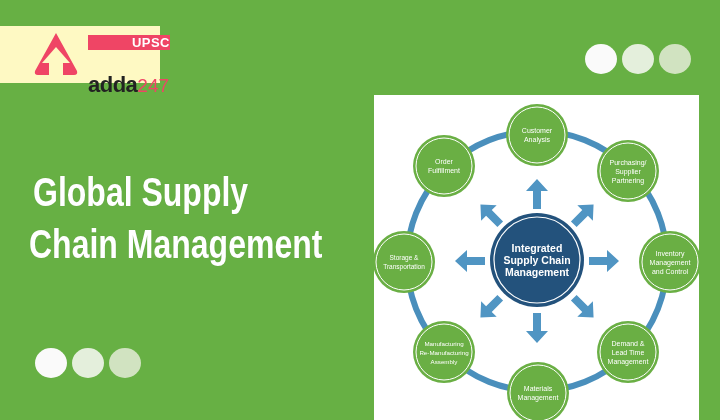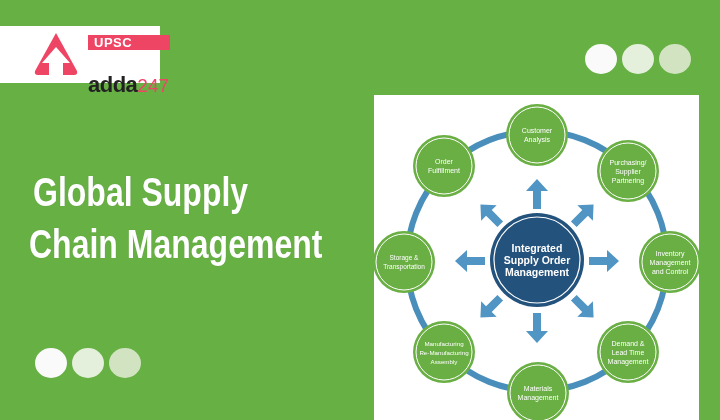--- a/index.html
+++ b/index.html
@@ -1,17 +1,17 @@
 <!DOCTYPE html>
 <html><head>
 <meta charset="utf-8">
 <style>
   html,body{margin:0;padding:0;}
   body{width:720px;height:420px;overflow:hidden;background:#67b044;position:relative;font-family:"DejaVu Sans",sans-serif;}
-  .logo-box{position:absolute;left:0;top:26px;width:160px;height:57px;background:#ffffff;}
+  .logo-box{position:absolute;left:0;top:26px;width:160px;height:57px;background:#fef9c3;text-align:right;}
   .logo-mark{position:absolute;left:32px;top:5px;width:48px;height:46px;}
   .logo-badge{position:absolute;left:88px;top:9px;width:82px;height:15px;background:#ef4565;color:#fff;font-family:"Liberation Sans",sans-serif;font-weight:bold;font-size:13px;line-height:15px;padding-left:6px;box-sizing:border-box;letter-spacing:0.5px;}
   .logo-word{position:absolute;left:88px;top:27px;font-family:"Liberation Sans",sans-serif;font-weight:bold;font-size:22px;line-height:24px;color:#222;letter-spacing:-0.5px;margin-top:20px;}
   .logo-word .num{color:#ef4565;font-weight:normal;font-size:19px;letter-spacing:0;}
   .dots{position:absolute;display:flex;gap:5px;}
   .dot{width:32px;height:30px;border-radius:50%;}
   .dot.d1{background:#fafafa;}
   .dot.d2{background:#e4efdc;}
   .dot.d3{background:#d1e3c1;}
   .title{position:absolute;color:#fff;font-family:"Liberation Sans",sans-serif;font-weight:bold;font-size:40px;line-height:44px;white-space:nowrap;transform-origin:left top;transform:scaleX(0.8);text-shadow:0 0 1px rgba(0,0,0,0.15);}
@@ -113,21 +113,21 @@
         </g>
       <g>
           <circle cx="70" cy="71" r="31" fill="#6aaf44"></circle>
           <circle cx="70" cy="71" r="28" fill="none" stroke="#fff" stroke-width="1"></circle>
         </g>
     </g>
   </svg>
 
   <div class="center-label" style="left:163px;top:165px;">
     <div>Integrated</div>
-    <div>Supply Order</div>
+    <div>Supply Chain</div>
     <div>Management</div>
   </div>
 
   <div class="node-label" style="left:163px;top:40px;">
     <div>Customer</div>
     <div>Analysis</div>
   </div>
   <div class="node-label" style="left:254px;top:76px;">
     <div>Purchasing/</div>
     <div>Supplier</div>

